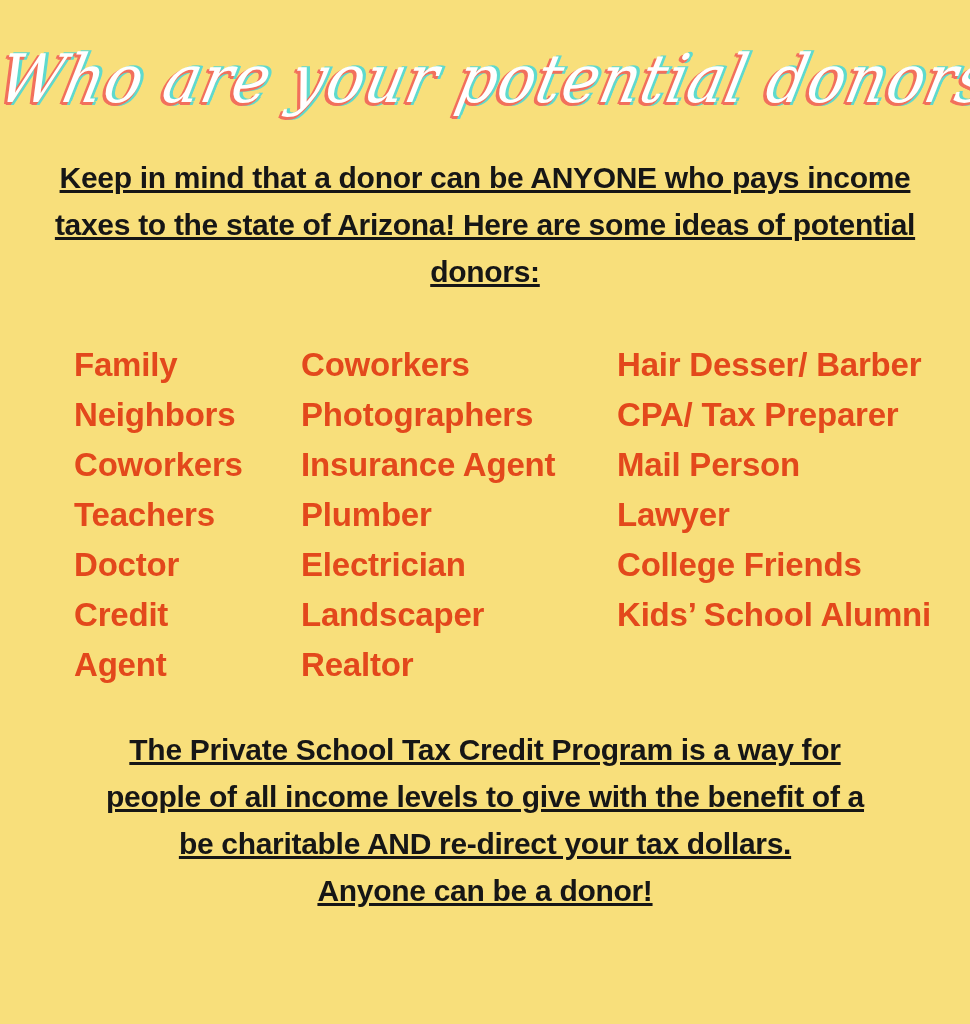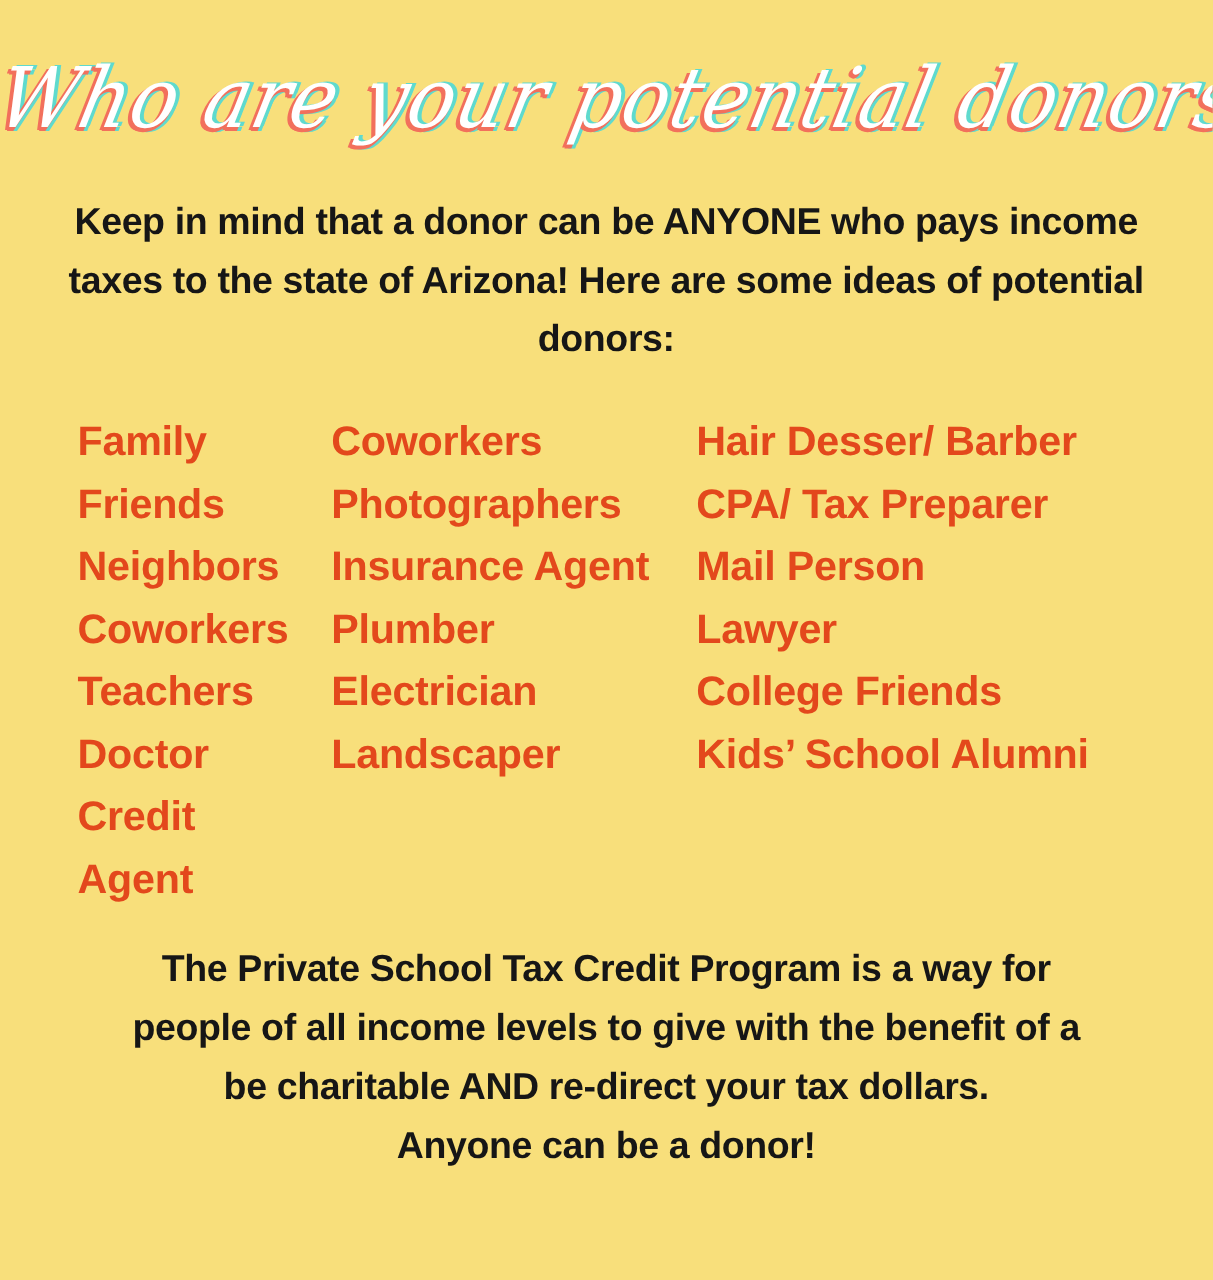--- a/index.html
+++ b/index.html
@@ -53,29 +53,29 @@
   
   .intro, .outro {
     text-align: center;
     color: var(--ink);
     font-weight: 700;
     font-size: 30px;
     line-height: 47px;
     letter-spacing: -0.3px;
   }
   .intro { margin-top: 16px; }
-  .intro .line, .outro .line { white-space: nowrap; }
+  .intro .line, .outro .line { white-space: nowrap; text-decoration: underline; }
   
   .columns {
     display: flex;
     margin: 33px 0 0 62px;
   }
   .col {
     list-style: none;
-    margin: 0;
+    margin: 12px;
     padding: 0;
   }
   .col-1 { width: 203px; }
   .col-2 { width: 292px; }
   .col-3 { flex: 1; }
   .col li {
     color: var(--accent);
     font-weight: 700;
     font-size: 33px;
     line-height: 50px;
@@ -93,35 +93,35 @@
 
   <div class="intro">
     <div class="line">Keep in mind that a donor can be ANYONE who pays income</div>
     <div class="line">taxes to the state of Arizona! Here are some ideas of potential</div>
     <div class="line">donors:</div>
   </div>
 
   <div class="columns">
     <ul class="col col-1">
       <li>Family</li>
-      <li>Friends</li>
       <li>Neighbors</li>
       <li>Coworkers</li>
       <li>Teachers</li>
       <li>Doctor</li>
       <li>Credit</li>
       <li>Agent</li>
     </ul>
     <ul class="col col-2">
       <li>Coworkers</li>
       <li>Photographers</li>
       <li>Insurance Agent</li>
       <li>Plumber</li>
       <li>Electrician</li>
       <li>Landscaper</li>
+      <li>Realtor</li>
     </ul>
     <ul class="col col-3">
       <li>Hair Desser/ Barber</li>
       <li>CPA/ Tax Preparer</li>
       <li>Mail Person</li>
       <li>Lawyer</li>
       <li>College Friends</li>
       <li>Kids’ School Alumni</li>
     </ul>
   </div>

